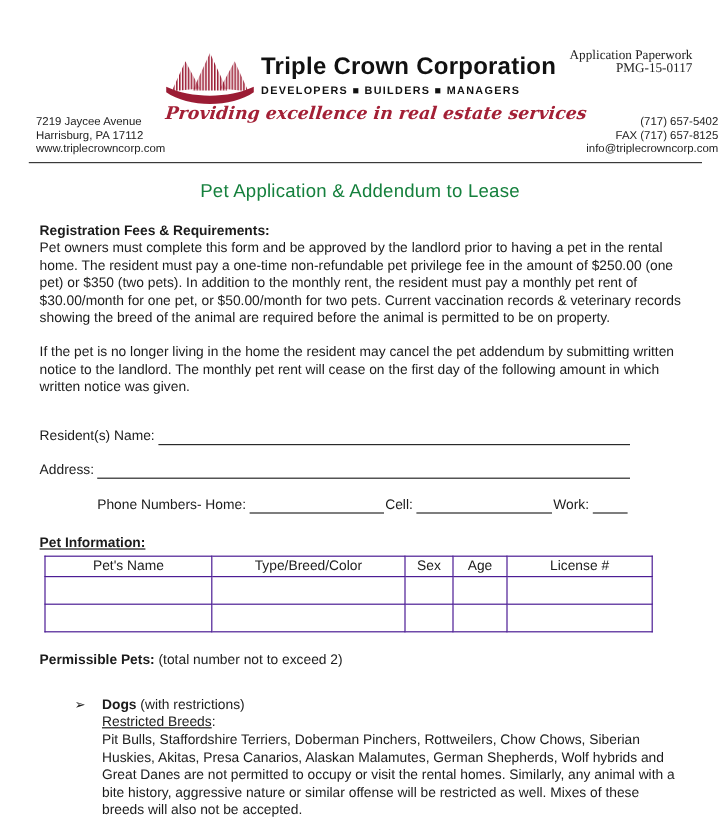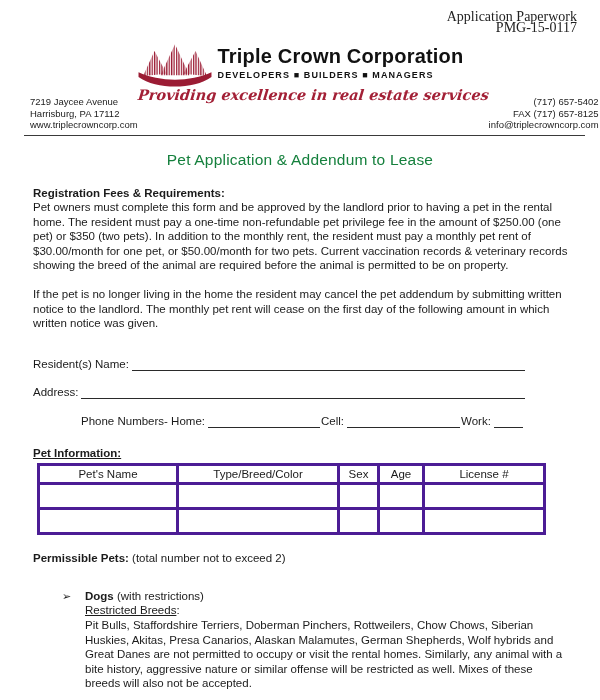--- a/index.html
+++ b/index.html
@@ -7,23 +7,23 @@
     position:relative;
     width:600px;height:700px;
     background:#ffffff;
     font-family:"Liberation Sans", sans-serif;
     color:#1b1b1b;
     overflow:hidden;
     box-sizing:border-box;
   }
   
   .ref{
-    position:absolute;top:12px;right:23px;
+    position:absolute;top:41px;right:23px;
     font-family:"Liberation Serif", serif;
-    font-size:14px;line-height:10.5px;
+    font-size:11px;line-height:10.5px;
     text-align:right;color:#222;
   }
   .logo-row{
     margin-top:38px;
     display:flex;justify-content:center;align-items:flex-start;
   }
   .crown-wrap{width:76px;height:58px;margin-right:5px;flex:0 0 auto;}
   .logo-text{padding-top:7px;text-align:left;}
   .company{
     font-size:20px;font-weight:bold;color:#111;
@@ -71,21 +71,21 @@
   .blank.fixed{flex:0 0 auto;}
   .row-resident,.row-address{margin-right:45px;}
   .row-phone{margin-right:47px;padding-left:48px;}
   
   .pet-heading{font-weight:bold;text-decoration:underline;margin-top:17px;}
   table.pet{
     border-collapse:collapse;margin-top:3px;margin-left:4px;
     width:506px;table-layout:fixed;
   }
   table.pet th,table.pet td{
-    border:3px solid #4c1d95;font-size:11.5px;font-weight:400;
+    border:1px solid #4c1d95;font-size:11.5px;font-weight:400;
     padding:0;text-align:center;
   }
   table.pet th{height:16px;}
   table.pet td{height:22px;}
   .c0{width:139px;} .c1{width:161px;} .c2{width:40px;} .c3{width:45px;} .c4{width:121px;}
   
   .perm-heading{margin-top:16px;}
   .perm-heading b{font-weight:bold;}
   .bullet-row{display:flex;margin-left:29px;}
   .bullet-row.dogs{margin-top:23px;}

